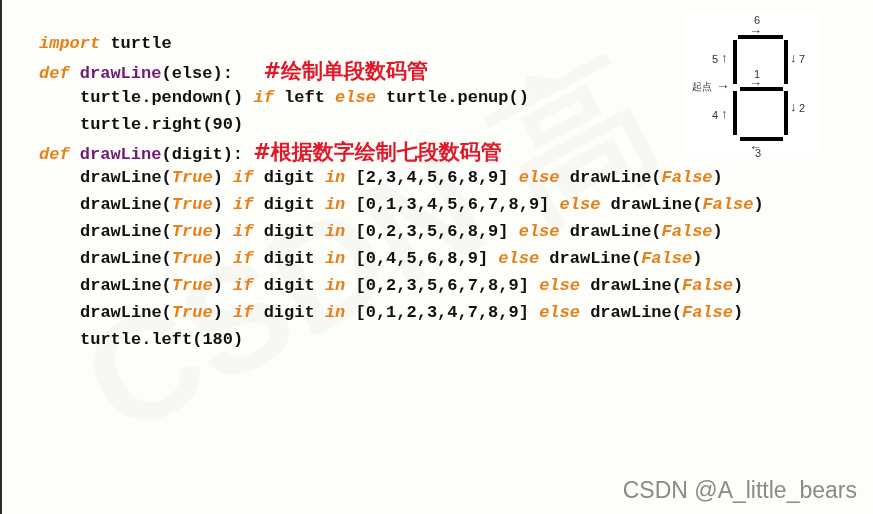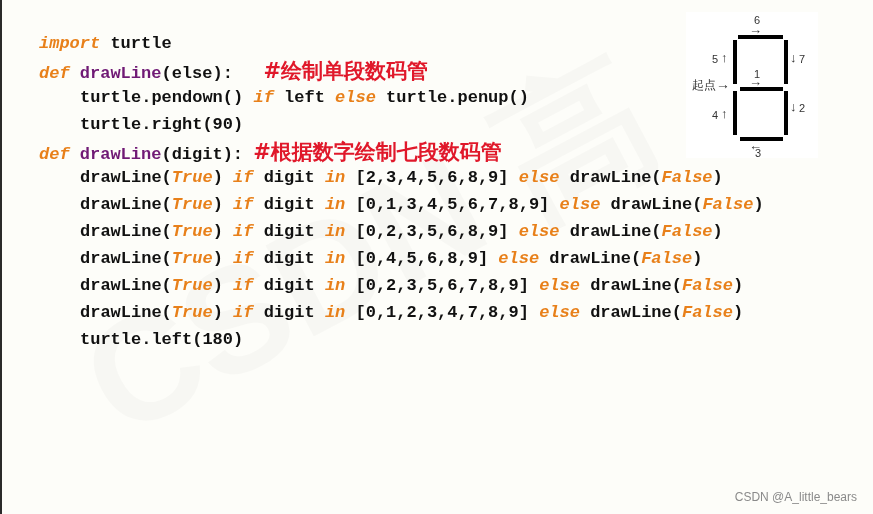--- a/index.html
+++ b/index.html
@@ -40,21 +40,21 @@
     background: #ffffff;
   }
   .seg { position: absolute; background: #000; }
   .dlabel {
     position: absolute; font-family: "Liberation Sans", sans-serif;
     font-size: 11px; color: #333; line-height: 11px;
   }
   .footer {
     position: absolute; right: 16px; bottom: 10px;
     font-family: "Liberation Sans", sans-serif;
-    font-size: 12px; color: #8a8a8a;
+    font-size: 23px; color: #8a8a8a;
   }
 </style>
 </head>
 <body>
 
 <div class="frame">
   <div class="watermark">CSDN 高</div>
 
   <div class="code" id="code">
       <div class="line"><span class="kw">import</span><span> turtle</span></div>
@@ -86,21 +86,21 @@
 
     <span class="dlabel" style="left:26px; top:42px;">5</span>
     <span class="dlabel" style="left:35px; top:40px; font-size:13px;">↑</span>
 
     <span class="dlabel" style="left:104px; top:40px; font-size:13px;">↓</span>
     <span class="dlabel" style="left:113px; top:42px;">7</span>
 
     <span class="dlabel" style="left:68px; top:57px;">1</span>
     <span class="dlabel" style="left:63px; top:64px; font-size:13px;">→</span>
 
-    <span class="dlabel" style="left:6px; top:69px; font-family:Liberation Mono, monospace; font-size:12px;">起点</span>
+    <span class="dlabel" style="left:6px; top:69px; font-family:Liberation Sans, sans-serif; font-size:10px;">起点</span>
     <span class="dlabel" style="left:30px; top:67px; font-size:14px;">→</span>
 
     <span class="dlabel" style="left:26px; top:98px;">4</span>
     <span class="dlabel" style="left:35px; top:96px; font-size:13px;">↑</span>
 
     <span class="dlabel" style="left:104px; top:89px; font-size:13px;">↓</span>
     <span class="dlabel" style="left:113px; top:91px;">2</span>
 
     <span class="dlabel" style="left:63px; top:128px; font-size:13px;">←</span>
     <span class="dlabel" style="left:69px; top:136px;">3</span>

